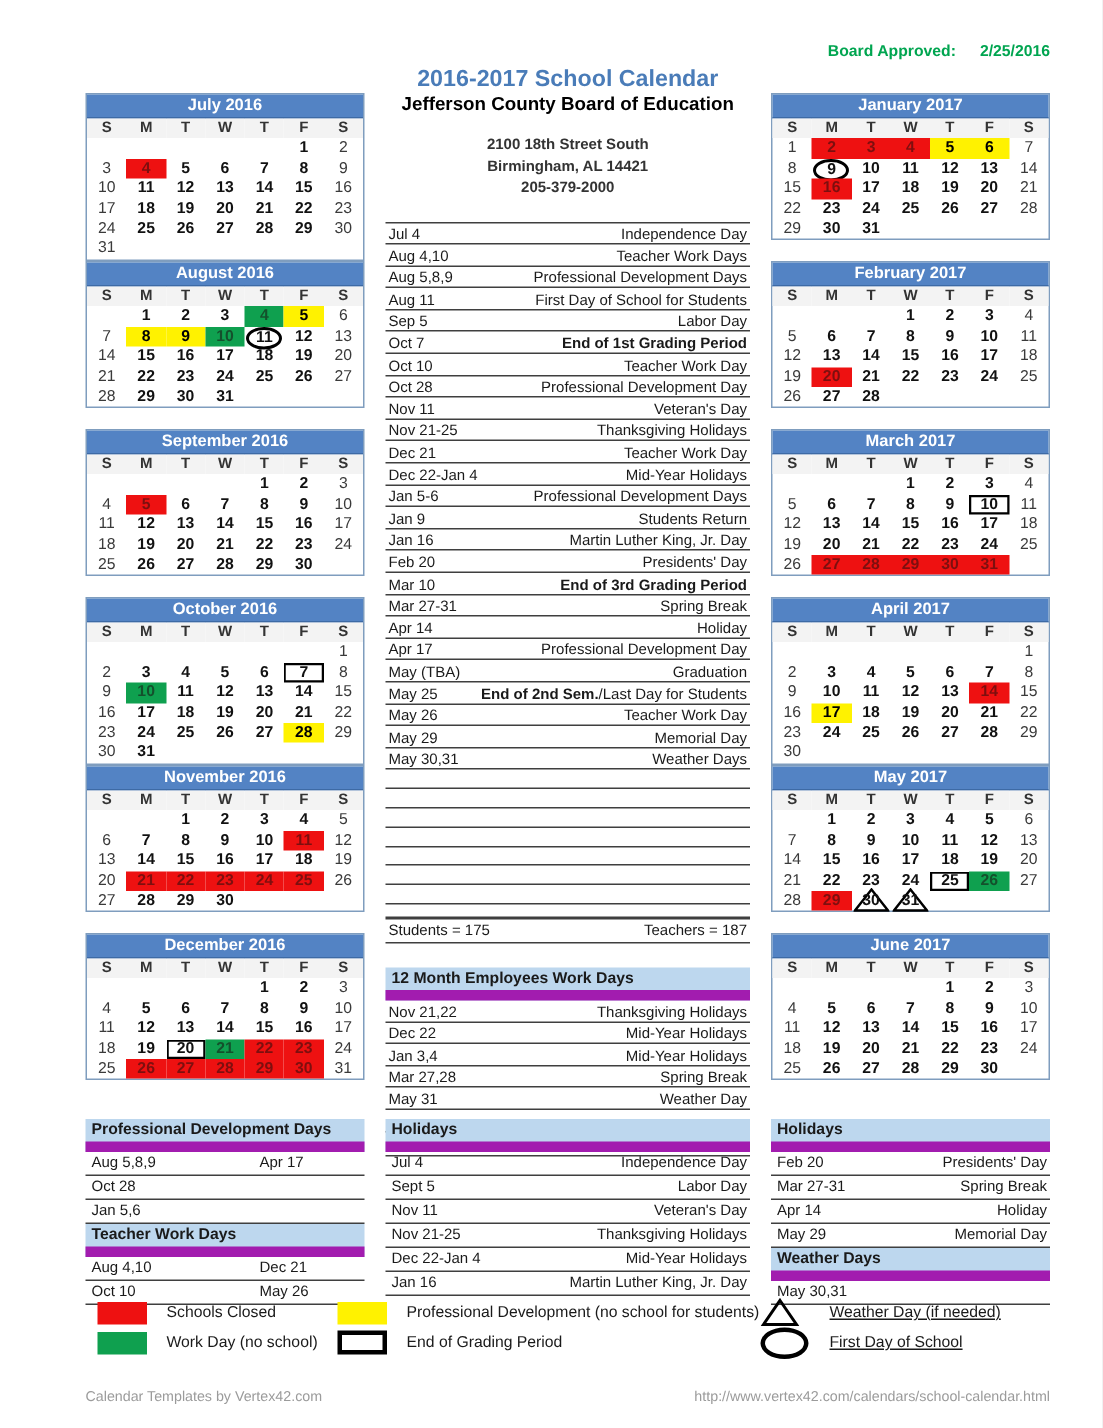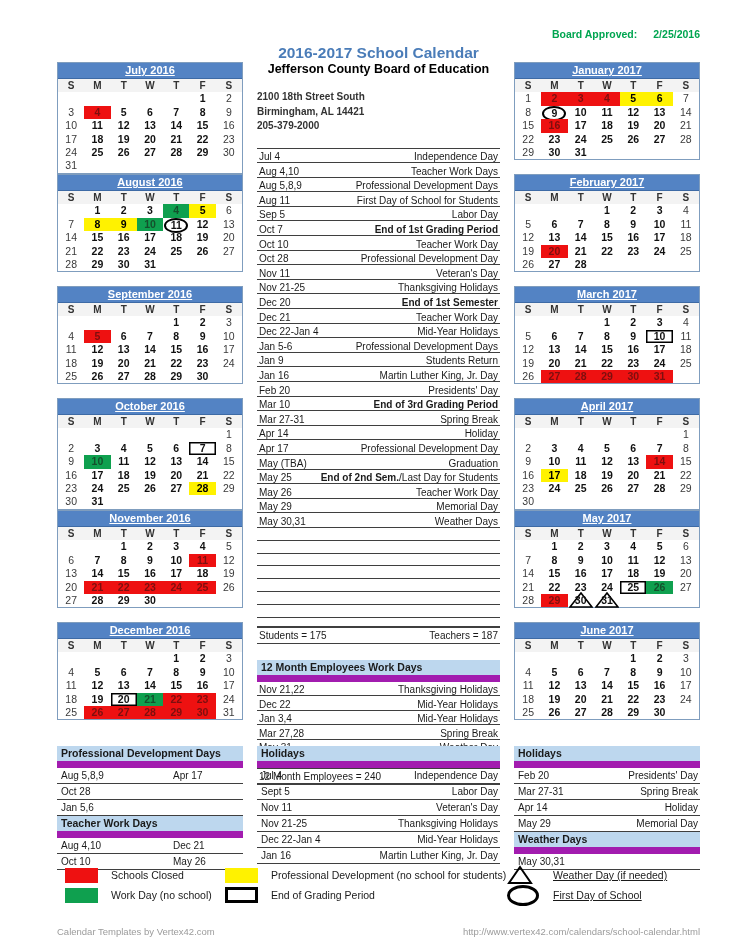--- a/index.html
+++ b/index.html
@@ -12,39 +12,39 @@
 
   
   .main-grid{position:absolute;left:57px;top:45px;width:643px;display:grid;
              grid-template-columns:186px 243px 186px;column-gap:14px;}
   .cal-col{padding-top:17px;}
 
   
   .cal-wrap{height:112px;}
   .cal{border:1px solid #7f9dbe;background:#fff;}
   .cal-title{background:#5383c4;border-bottom:1px solid #3d6aa5;color:#fff;font-weight:bold;
-             font-size:11px;height:15px;line-height:15px;text-align:center;text-decoration:underline;}
+             font-size:11px;height:15px;line-height:15px;text-align:center;}
   .cal-grid{display:grid;grid-template-columns:repeat(7,1fr);grid-auto-rows:13.4px;}
   .wd{background:#f3f3f3;font-size:10px;font-weight:bold;color:#333;text-align:center;line-height:13.4px;}
   .day{position:relative;text-align:center;font-size:10.5px;font-weight:bold;color:#111;line-height:13.4px;}
   .day.wknd{font-weight:normal;color:#3a3a3a;}
   .hl-red{background:#ee1111;color:#7d0f0f;}
   .hl-green{background:#0fa04f;color:#14502c;}
   .hl-yellow{background:#fff200;color:#000;}
   .hl-box{box-shadow:inset 0 0 0 1.5px #000;background:#fff;}
   .circ{display:inline-block;border:2px solid #000;border-radius:50%;min-width:14px;padding:0 3px;
         height:11px;line-height:10px;font-weight:bold;vertical-align:top;margin-top:0.5px;}
   .trisvg{position:absolute;left:50%;top:-2px;transform:translateX(-50%);width:24px;height:16px;}
   .trisvg polygon{fill:none;stroke:#000;stroke-width:1.6;}
   .trinum{position:relative;z-index:1;}
 
   
   .doc-title{font-size:15.5px;line-height:16px;font-weight:bold;color:#4a7cb8;text-align:center;}
   .org{font-size:12.5px;line-height:16px;font-weight:bold;color:#000;text-align:center;}
-  .addr{margin-top:13px;font-size:10px;line-height:14.5px;font-weight:bold;color:#333;}
+  .addr{margin-top:13px;text-align:center;font-size:10px;line-height:14.5px;font-weight:bold;color:#333;}
   #events-rows{margin-top:14px;border-top:1px solid #3f3f3f;}
   .lrow{display:flex;justify-content:space-between;align-items:flex-end;height:13.6px;
         border-bottom:1px solid #3f3f3f;font-size:10px;}
   .lrow.blank{height:11.8px;}
   .ev-date{padding-left:2px;white-space:nowrap;}
   .ev-label{padding-right:2px;text-align:right;white-space:nowrap;}
   .ev-label.bold,.ev-label b{font-weight:bold;}
   .totals-row{margin-top:8px;display:flex;justify-content:space-between;height:15px;line-height:15px;
         border-top:2px solid #3f3f3f;border-bottom:1px solid #3f3f3f;font-size:10px;}
   .totals-row span{padding:0 2px;}
@@ -447,24 +447,20 @@
             <span class="ev-date">Oct 28</span>
             <span class="ev-label">Professional Development Day</span>
           </div>
           <div class="lrow">
             <span class="ev-date">Nov 11</span>
             <span class="ev-label">Veteran's Day</span>
           </div>
           <div class="lrow">
             <span class="ev-date">Nov 21-25</span>
             <span class="ev-label">Thanksgiving Holidays</span>
-          </div>
-          <div class="lrow">
-            <span class="ev-date">Dec 20</span>
-            <span class="ev-label bold">End of 1st Semester</span>
           </div>
           <div class="lrow">
             <span class="ev-date">Dec 21</span>
             <span class="ev-label">Teacher Work Day</span>
           </div>
           <div class="lrow">
             <span class="ev-date">Dec 22-Jan 4</span>
             <span class="ev-label">Mid-Year Holidays</span>
           </div>
           <div class="lrow">

